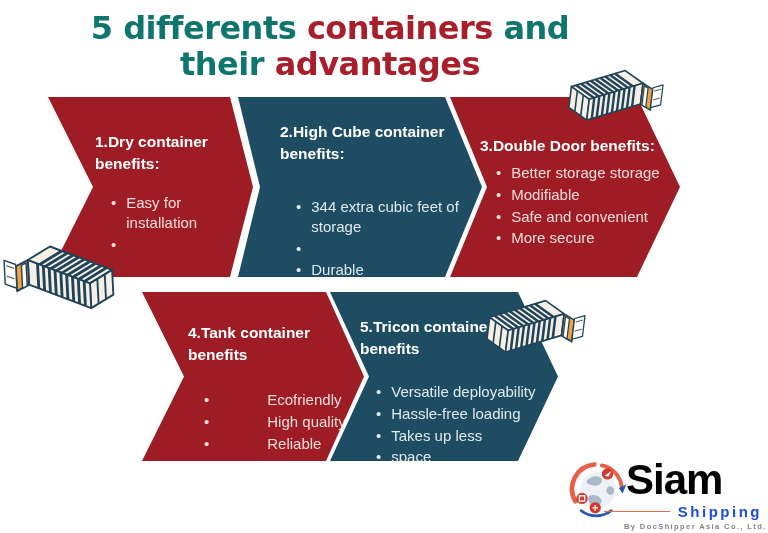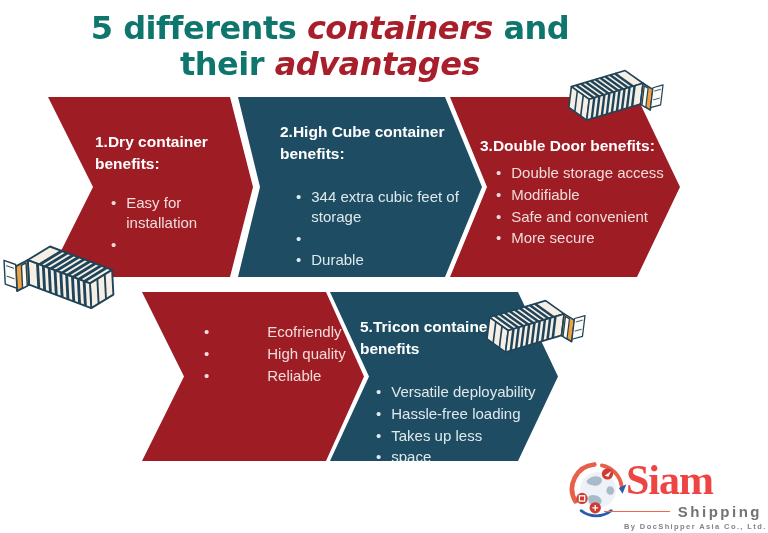--- a/index.html
+++ b/index.html
@@ -9,21 +9,21 @@
     font-family:"Liberation Sans", sans-serif; overflow:hidden;
   }
 
   
   .title {
     position:absolute; top:10px; left:0; width:660px;
     text-align:center; font-weight:bold; font-size:32px; line-height:1.13;
     font-family:"DejaVu Sans", sans-serif; letter-spacing:-0.5px;
   }
   .t-teal { color:#0f766e; }
-  .t-red  { color:#a81e2a;font-style:italic; }
+  .t-red  { color:#a81e2a; }
 
   
   .row { position:absolute; left:0; width:768px; }
   .row1 { top:97px;  height:180px; }
   .row2 { top:292px; height:169px; }
 
   .chev { position:absolute; top:0; height:100%; }
   .chev-red  { background:#9e1c23; }
   .chev-blue { background:#1e4d63; }
 
@@ -42,21 +42,21 @@
   .chev-heading {
     font-weight:bold; color:#ffffff; font-size:15.5px; line-height:1.42;
   }
   #chev1 .chev-content { padding:34px 0 12px 47px; }
   #chev2 .chev-content { padding:24px 0 0 42px; }
   #chev3 .chev-content { padding:38px 0 0 30px; }
   #chev4 .chev-content { padding:30px 0 0 46px; }
   #chev5 .chev-content { padding:24px 0 0 30px; }
 
   #chev1 .chev-heading { max-width:150px; margin-bottom:18px; }
-  #chev2 .chev-heading { max-width:168px; margin-bottom:22px; }
+  #chev2 .chev-heading { max-width:168px; margin-bottom:32px; }
   #chev3 .chev-heading { max-width:230px; margin-bottom:6px; }
   #chev4 .chev-heading { max-width:158px; margin-bottom:24px; }
   #chev5 .chev-heading { max-width:178px; margin-bottom:22px; }
 
   .bullets { list-style:none; margin-left:16px; }
   .bullet-item { display:flex; align-items:flex-start; margin-bottom:2px;
     font-size:15px; line-height:1.32; }
   .chev-red  .bullet-item { color:#f0dcda; }
   .chev-blue .bullet-item { color:#dfe9ec; }
   .bullet-dot { margin-right:10px; font-size:15px; }
@@ -73,26 +73,26 @@
   #icon-top-right { left:566px; top:56px;  width:98px;  height:76px;
                     transform:rotate(7deg); }
   #icon-tricon    { left:484px; top:286px; width:102px; height:78px;
                     transform:rotate(7deg); }
 
   
   .logo { position:absolute; left:566px; top:450px; width:196px; height:78px; }
   .logo-globe { position:absolute; left:0; top:4px; width:66px; height:70px; }
   .logo-brand {
     position:absolute; left:60px; top:6px; font-size:42px; font-weight:bold;
-    color:#ef4444; font-family:Liberation Serif, serif; letter-spacing:-1px;
+    color:#000000; font-family:Liberation Sans, sans-serif; letter-spacing:-1px;
   }
   .logo-sub-row { position:absolute; left:38px; top:53px; width:158px;
     display:flex; align-items:center; }
   .logo-rule { flex:1; height:1px; background:#ee6a4d; margin-right:8px; }
-  .logo-sub { color:#737373; font-size:15px; font-weight:bold;
+  .logo-sub { color:#1d4ed8; font-size:15px; font-weight:bold;
     letter-spacing:2.5px; white-space:nowrap; }
   .logo-byline {
     position:absolute; left:58px; top:72px; color:#7e848c; font-size:7.5px;
     font-weight:bold; letter-spacing:1.4px; white-space:nowrap;
   }
 </style>
 </head>
 <body>
 
 <div class="page">
@@ -178,21 +178,21 @@
             </li>
           </ul>
       </div>
     </div>
     <div id="chev3" class="chev chev-red">
       <div class="chev-content">
         <div class="chev-heading">3.Double Door benefits:</div>
         <ul class="bullets">
             <li class="bullet-item">
               <span class="bullet-dot">•</span>
-              <span class="bullet-text">Double storage access</span>
+              <span class="bullet-text">Better storage storage</span>
             </li>
             <li class="bullet-item">
               <span class="bullet-dot">•</span>
               <span class="bullet-text">Modifiable</span>
             </li>
             <li class="bullet-item">
               <span class="bullet-dot">•</span>
               <span class="bullet-text">Safe and convenient</span>
             </li>
             <li class="bullet-item">
@@ -200,20 +200,21 @@
               <span class="bullet-text">More secure</span>
             </li>
           </ul>
       </div>
     </div>
   </div>
 
   <div class="row row2">
     <div id="chev4" class="chev chev-red">
       <div class="chev-content">
+        <div class="chev-heading">4.Tank container benefits</div>
         <ul class="bullets">
             <li class="bullet-item">
               <span class="bullet-dot">•</span>
               <span class="bullet-text">Ecofriendly</span>
             </li>
             <li class="bullet-item">
               <span class="bullet-dot">•</span>
               <span class="bullet-text">High quality</span>
             </li>
             <li class="bullet-item">

